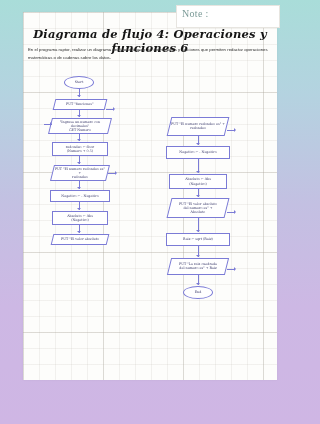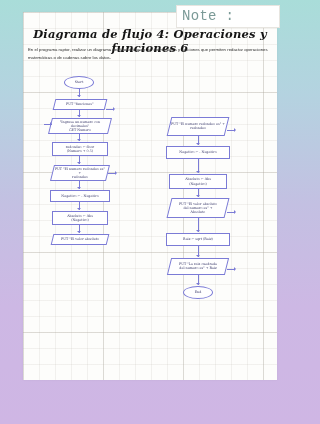--- a/index.html
+++ b/index.html
@@ -23,22 +23,22 @@
     background-image:
       linear-gradient(to right,rgba(170,165,155,.30) 1px,transparent 1px),
       linear-gradient(to bottom,rgba(170,165,155,.30) 1px,transparent 1px);
     background-size:80px 80px;pointer-events:none;
   }
   .note-box{
     position:absolute;left:176px;top:5px;width:102px;height:21px;
     background:#ffffff;border:1px solid #e7e5e0;z-index:5;
   }
   .note-label{
-    position:absolute;left:5px;top:2px;font-size:14px;color:#7b9a97;
-    font-family:Liberation Mono, monospace;letter-spacing:.3px;
+    position:absolute;left:5px;top:2px;font-size:10px;color:#7b9a97;
+    font-family:Liberation Serif, serif;letter-spacing:.3px;
   }
   .title{
     position:absolute;left:0;top:27px;width:300px;text-align:center;
     font-family:"DejaVu Serif",serif;font-style:italic;font-weight:bold;
     font-size:11.5px;color:#141414;letter-spacing:.2px;z-index:6;
   }
   .desc{
     position:absolute;left:28px;top:46px;width:244px;
     font-size:4.3px;line-height:1.75;color:#2a2a2a;z-index:6;
     font-family:"Liberation Sans",sans-serif;

